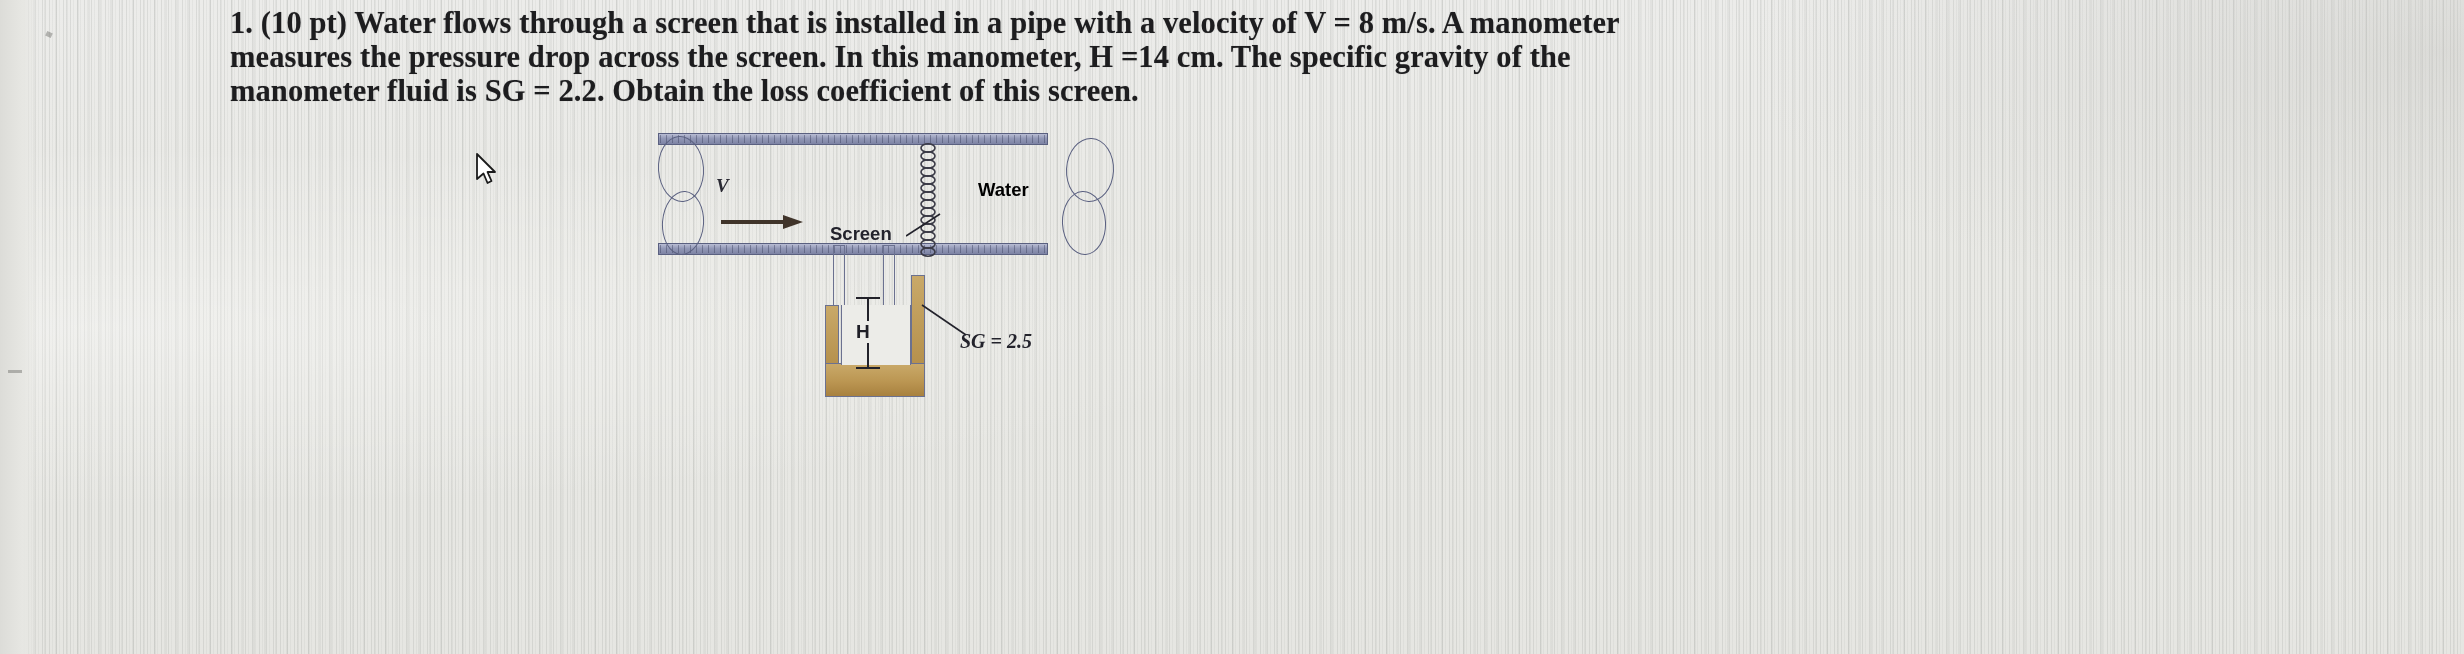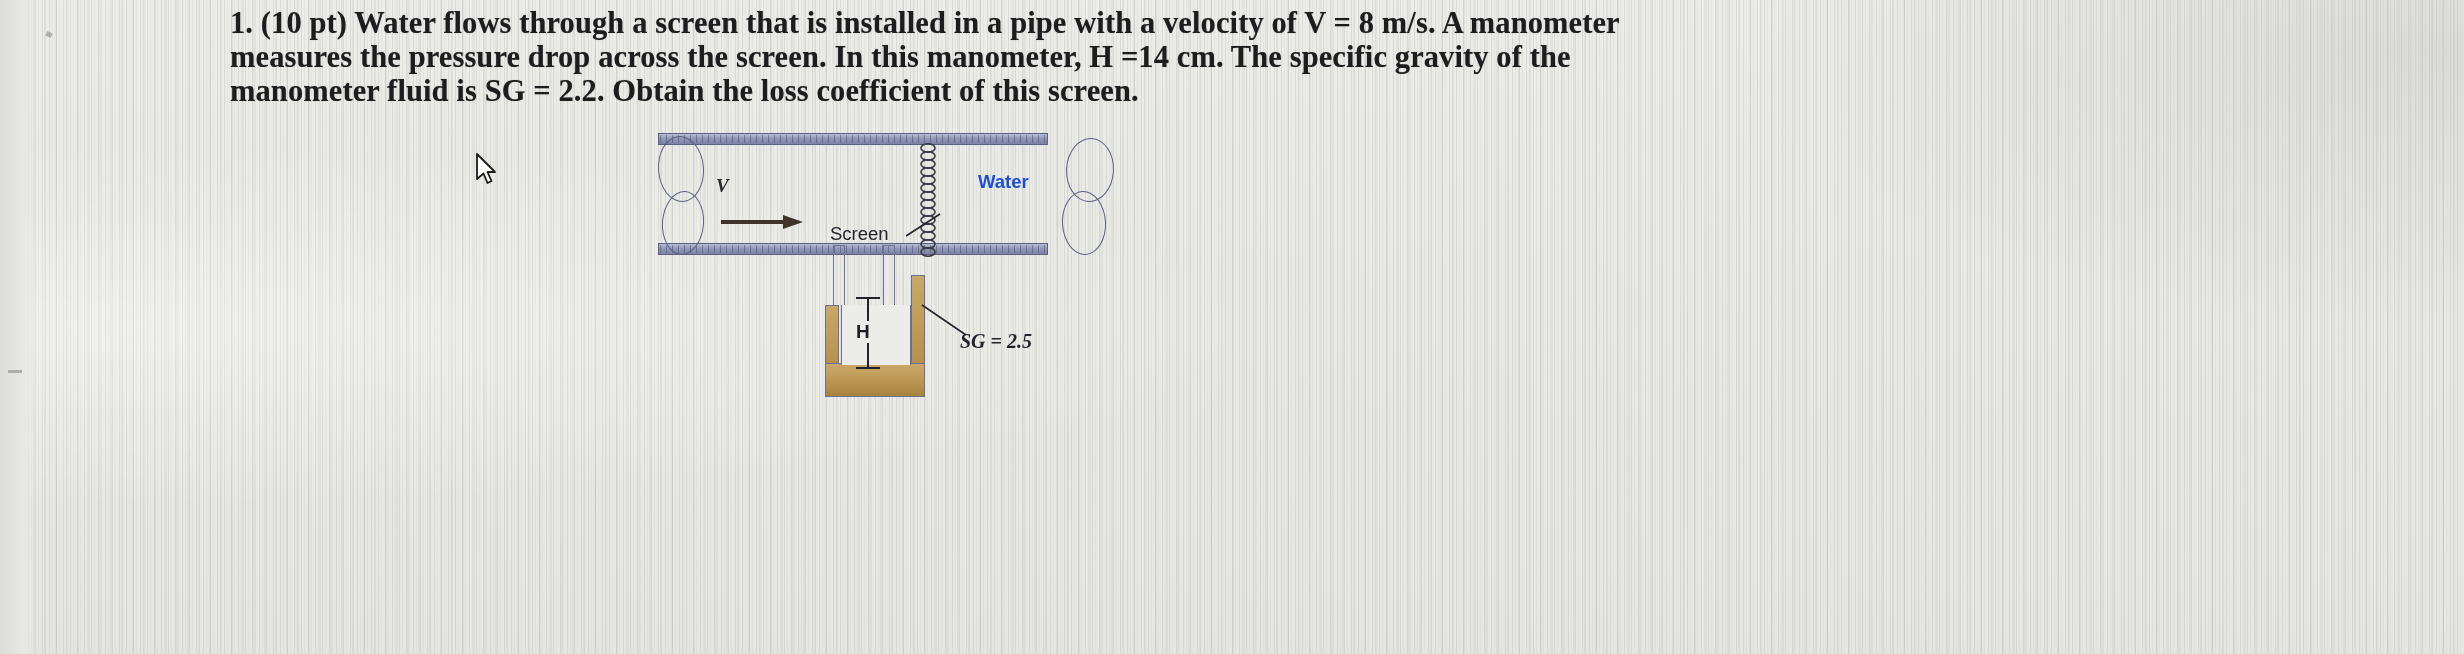--- a/index.html
+++ b/index.html
@@ -124,28 +124,28 @@
     position:absolute; left:58px; top:42px;
     font-family:"Liberation Serif", serif;
     font-style:italic; font-weight:700;
     font-size:19px; color:#2a2a33;
   }
 
   .screen-coil{
     position:absolute; left:260px; top:9px; width:20px; height:115px;
   }
   .label-water{
-    position:absolute; left:320px; top:38px;
+    position:absolute; left:320px; top:46px;
     font-family:"Liberation Sans", sans-serif;
-    font-size:18.5px; font-weight:700; color:#1d4ed8;
+    font-size:18.5px; font-weight:700; color:#000000;
   }
   .label-screen{
     position:absolute; left:172px; top:90px;
     font-family:"Liberation Sans", sans-serif;
-    font-size:18.5px; font-weight:400; color:#23232c;
+    font-size:18.5px; font-weight:700; color:#23232c;
   }
   .leader-screen{
     position:absolute; left:248px; top:79px; width:40px; height:28px;
   }
 
   
   .mano{
     position:absolute; left:205px; top:120px; width:120px; height:145px;
   }
   .mano-tube{

